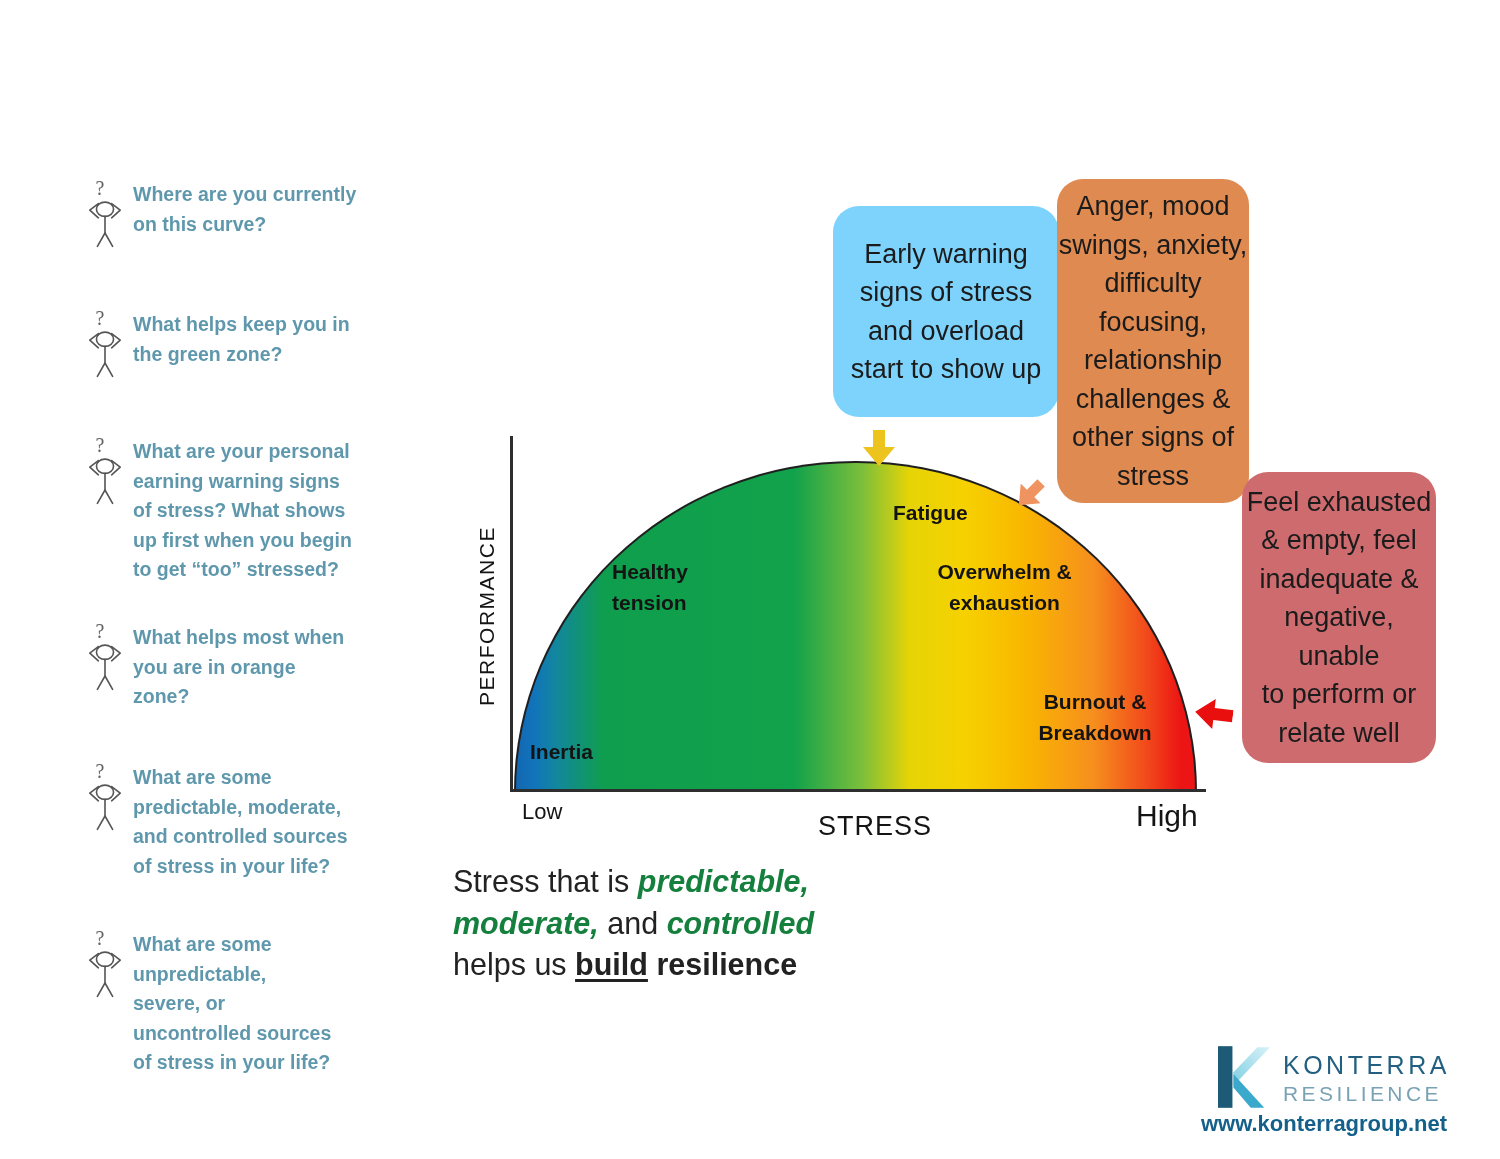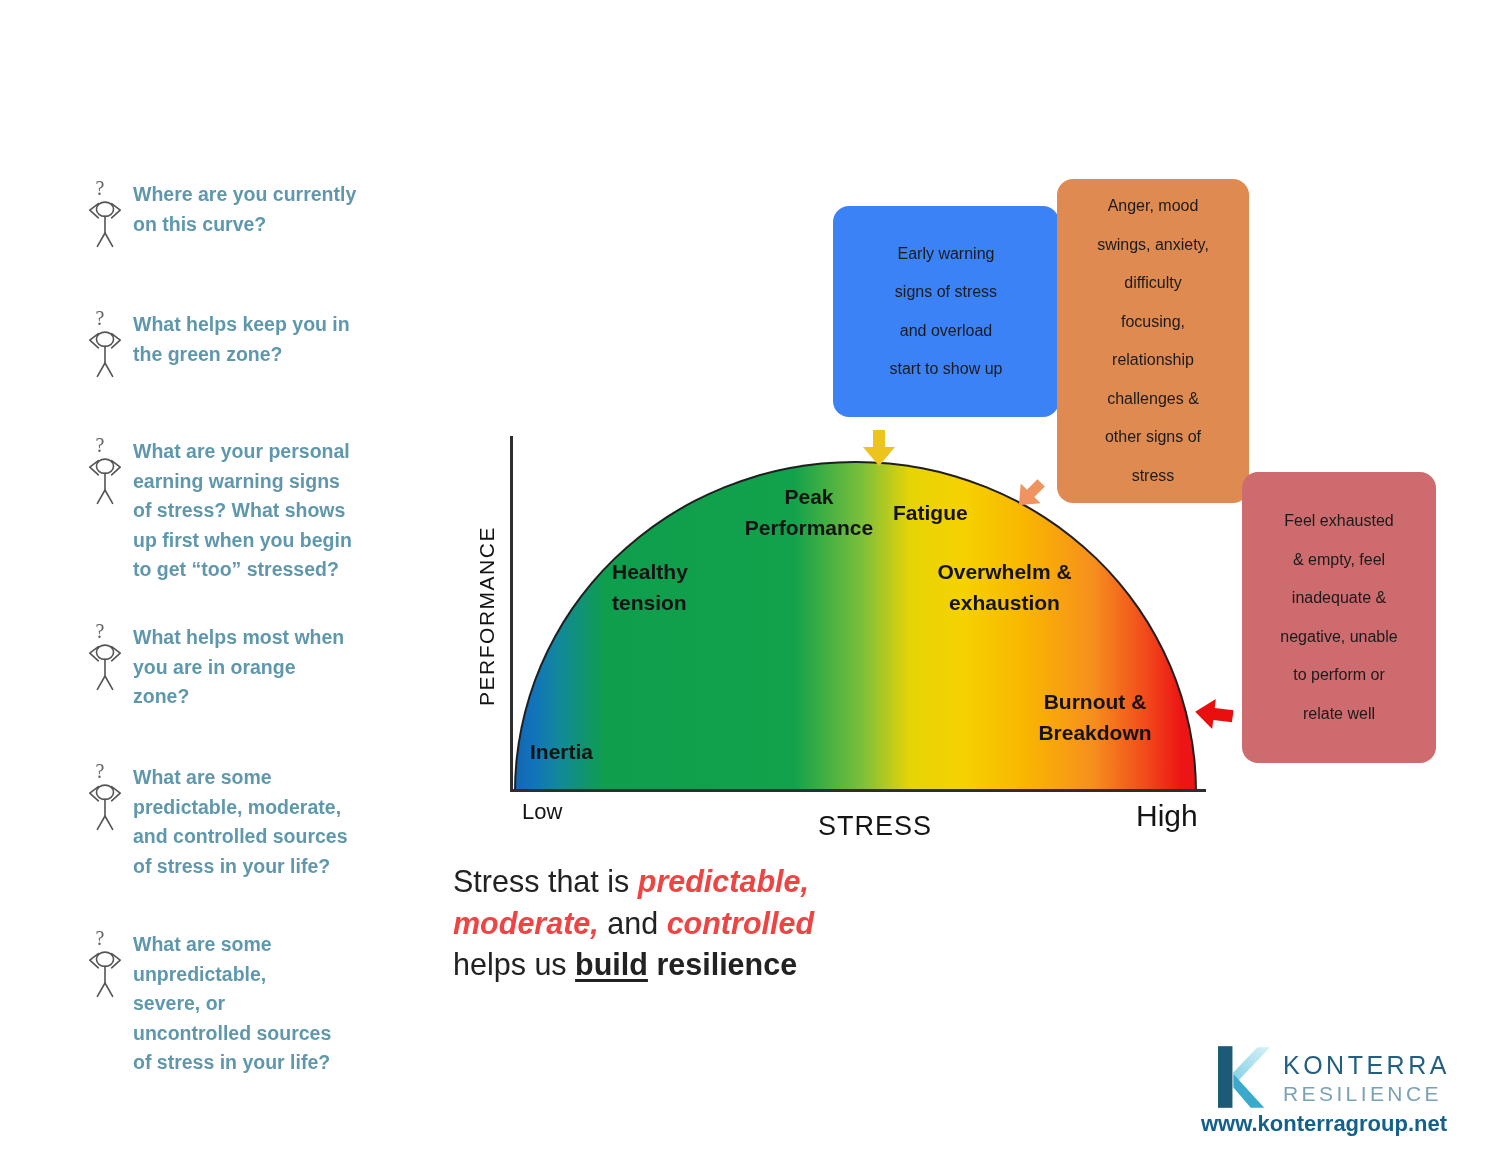--- a/index.html
+++ b/index.html
@@ -40,37 +40,37 @@
   
   .zone{font-weight:700;font-size:21px;color:#141414;white-space:pre-line;line-height:31px;}
   .z-inertia{left:530px;top:736px;}
   .z-healthy{left:612px;top:556px;}
   .z-peak{left:723px;top:481px;width:172px;text-align:center;}
   .z-fatigue{left:893px;top:497px;}
   .z-overwhelm{left:912px;top:556px;width:185px;text-align:center;}
   .z-burnout{left:1005px;top:686px;width:180px;text-align:center;}
 
   
-  .callout{position:absolute;border-radius:16px;display:flex;align-items:center;
-           justify-content:center;text-align:center;font-size:16px;line-height:38.5px;
+  .callout{position:absolute;border-radius:26px;display:flex;align-items:center;
+           justify-content:center;text-align:center;font-size:27px;line-height:38.5px;
            color:#1b1b1b;white-space:pre-line;}
-  .c-yellow{left:833px;top:206px;width:226px;height:211px;background:#3b82f6;}
+  .c-yellow{left:833px;top:206px;width:226px;height:211px;background:#7dd3fc;}
   .c-orange{left:1057px;top:179px;width:192px;height:324px;background:#df8a51;}
   .c-rose{left:1242px;top:472px;width:194px;height:291px;background:#cd6b6e;}
 
   
   .ar{position:absolute;line-height:0;}
   .ar-yellow{left:863px;top:430px;}
   .ar-orange{left:1016px;top:478px;transform:rotate(45deg);}
   .ar-red{left:1195px;top:699px;transform:rotate(7deg);}
 
   
   .stmt{position:absolute;font-size:30.5px;line-height:41.5px;color:#222;}
   .stmt .acc{font-weight:700;font-style:italic;}
-  .stmt-pos{left:453px;top:861px;} .stmt-pos .acc{color:#ef4444;}
+  .stmt-pos{left:453px;top:861px;} .stmt-pos .acc{color:#15803d;}
   .stmt-neg{left:953px;top:852px;} .stmt-neg .acc{color:#c81015;}
   .bu{font-weight:700;text-decoration:underline;text-decoration-thickness:3px;
       text-underline-offset:4px;}
   .bold{font-weight:700;}
 
   
   .k-icon{left:1218px;top:1044px;}
   .brand{left:1283px;top:1051px;font-size:25px;letter-spacing:3.5px;color:#235f80;font-weight:500;}
   .subbrand{left:1283px;top:1082px;font-size:21px;letter-spacing:3.4px;color:#7aa2b5;font-weight:400;}
   .website{left:1200px;top:1111px;width:248px;text-align:center;font-size:22px;
@@ -179,22 +179,20 @@
   <div class="abs y-axis"></div>
   <div class="abs x-axis"></div>
   <div class="abs perf">PERFORMANCE</div>
   <div class="abs low">Low</div>
   <div class="abs high">High</div>
   <div class="abs stress">STRESS</div>
 
   <div class="abs zone z-inertia">Inertia</div>
   <div class="abs zone z-healthy">Healthy
 tension</div>
-  <div class="abs zone z-peak">Peak
-Performance</div>
   <div class="abs zone z-fatigue">Fatigue</div>
   <div class="abs zone z-overwhelm">Overwhelm &amp;
 exhaustion</div>
   <div class="abs zone z-burnout">Burnout &amp;
 Breakdown</div>
 
   <div class="callout c-yellow">Early warning
 signs of stress
 and overload
 start to show up</div>

